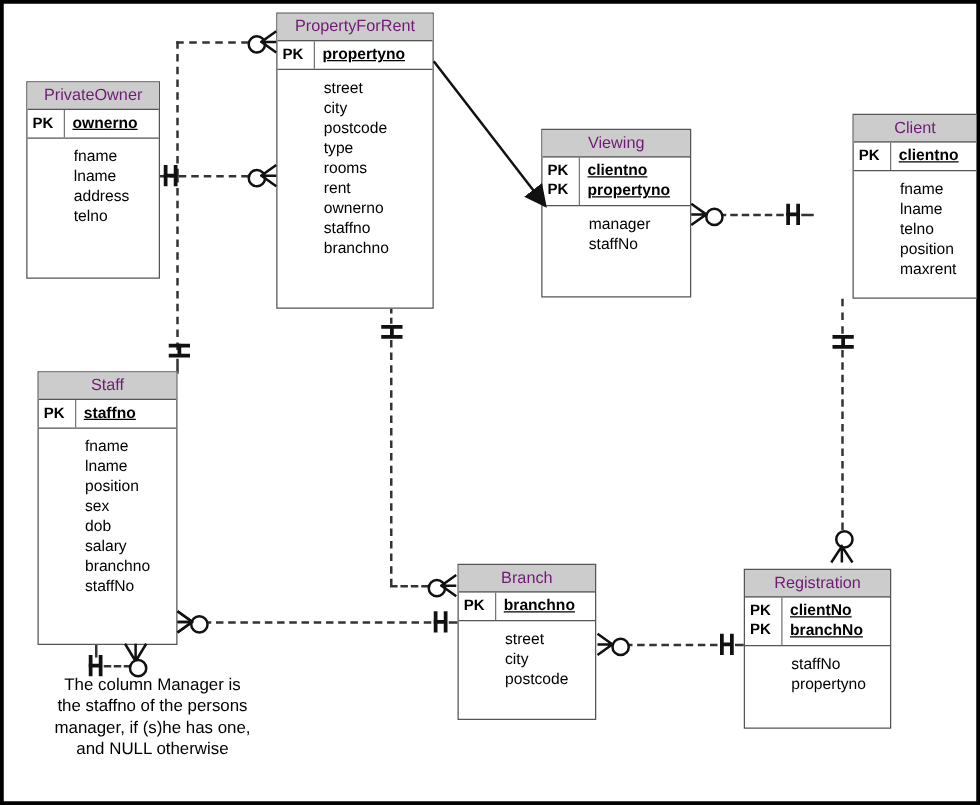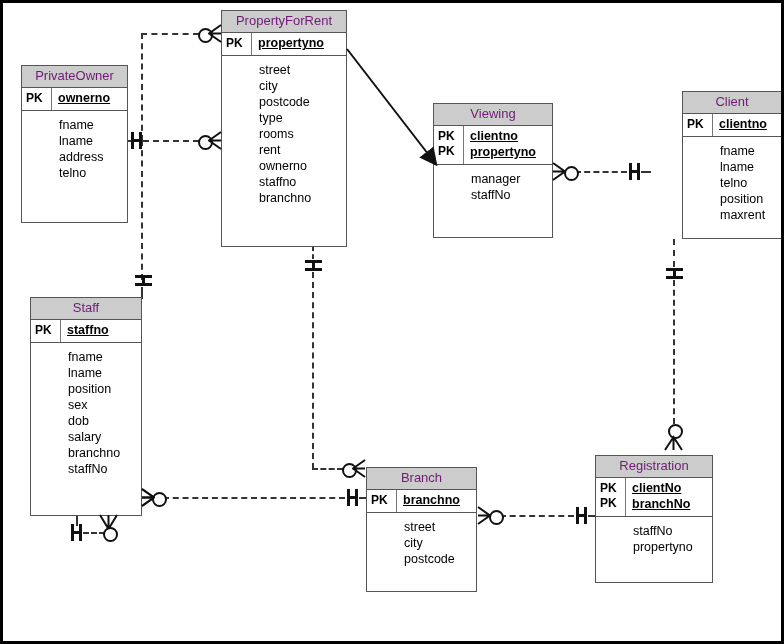--- a/index.html
+++ b/index.html
@@ -318,21 +318,21 @@
         <span>position</span>
         <span>sex</span>
         <span>dob</span>
         <span>salary</span>
         <span>branchno</span>
         <span>staffNo</span>
       </div>
     </div>
   </div>
 
-  <div class="entity" style="left:363px;top:464px;width:111px;height:125px;">
+  <div class="entity" style="left:363px;top:448px;width:111px;height:125px;">
     <div class="ent-title">Branch</div>
     <div class="ent-pk">
       <div class="pk-col">
           <span>PK</span>
         </div>
       <div class="pk-names">
           <span>branchno</span>
         </div>
     </div>
     <div class="ent-attrs">
@@ -359,14 +359,20 @@
     </div>
     <div class="ent-attrs">
       <div class="attr-gutter"></div>
       <div class="attr-list">
         <span>staffNo</span>
         <span>propertyno</span>
       </div>
     </div>
   </div>
 
+  <div class="note" style="left:14px;top:537px;width:210px;">
+    <span>The column Manager is</span>
+    <span>the staffno of the persons</span>
+    <span>manager, if (s)he has one,</span>
+    <span>and NULL otherwise</span>
+  </div>
 
 </div>
 
 </body></html>

